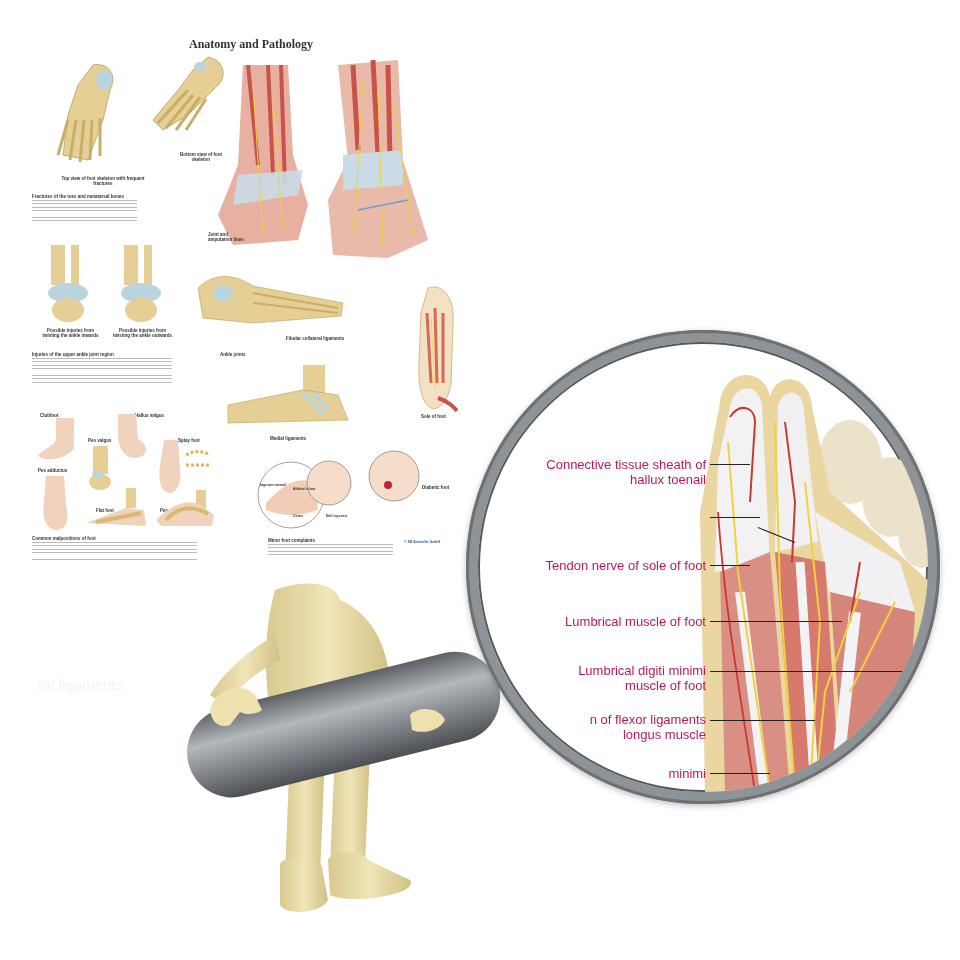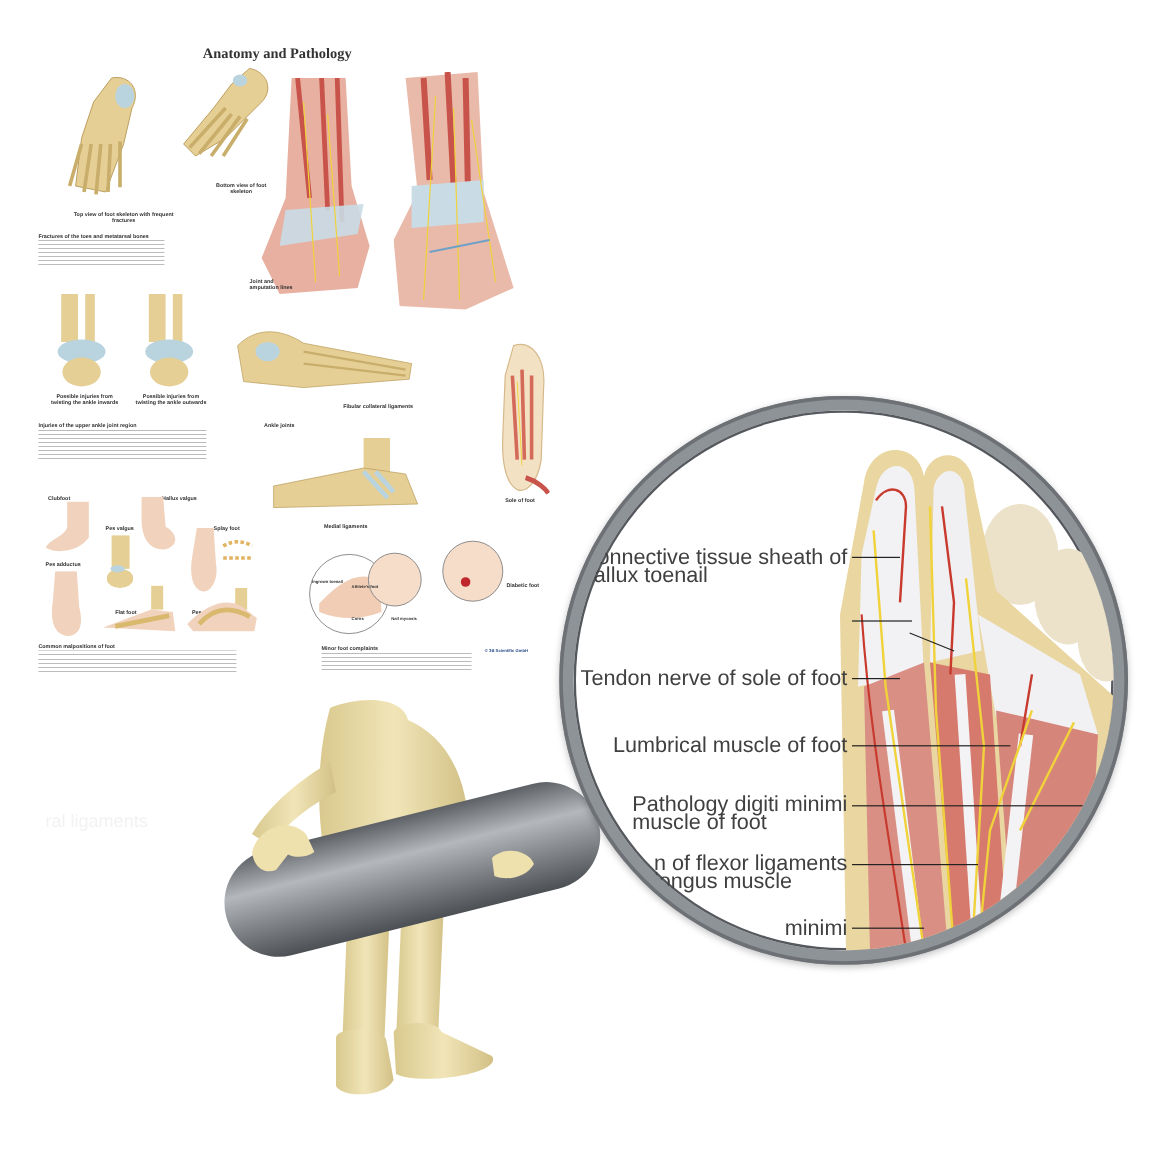--- a/index.html
+++ b/index.html
@@ -1,30 +1,30 @@
 <!DOCTYPE html>
 <html><head>
 <meta charset="utf-8">
 <style>
   html,body{margin:0;padding:0;background:#ffffff;}
   body{width:960px;height:960px;position:relative;overflow:hidden;font-family:"Liberation Sans",sans-serif;}
   .poster{position:absolute;left:28px;top:0;width:430px;height:570px;background:#fff;}
   .ptitle{position:absolute;left:90px;top:10px;font-family:"Liberation Serif",serif;font-weight:bold;font-size:21px;color:#222;white-space:nowrap;}
-  .psub{position:absolute;left:141px;top:37px;font-family:"Liberation Serif",serif;font-weight:bold;font-size:12px;color:#333;white-space:nowrap;}
+  .psub{position:absolute;left:161px;top:37px;font-family:"Liberation Serif",serif;font-weight:bold;font-size:12px;color:#333;white-space:nowrap;}
   .fig{position:absolute;}
   .caption{position:absolute;font-size:4.5px;font-weight:bold;color:#333;text-align:center;white-space:nowrap;}
   .heading{position:absolute;font-size:4.5px;font-weight:bold;color:#333;white-space:nowrap;}
   .para{position:absolute;font-size:2.6px;line-height:3.4px;color:#777;}
   .fadetext{position:absolute;color:#f2f2f2;font-size:13px;white-space:nowrap;}
   
   .lens-ring{position:absolute;left:466px;top:330px;width:474px;height:474px;border-radius:50%;
     background:#8e9398;box-shadow:inset 0 0 0 3px #6d7176, 0 2px 6px rgba(0,0,0,.25);}
   .lens-glass{position:absolute;left:478px;top:342px;width:450px;height:450px;border-radius:50%;background:#fff;overflow:hidden;
     box-shadow:inset 0 0 0 2px #55595e;}
-  .label{position:absolute;right:0;font-size:18px;color:#404040;line-height:15px;white-space:nowrap;}
+  .label{position:absolute;right:0;font-size:13px;color:#be185d;text-align:right;line-height:15px;white-space:nowrap;}
   .leader{position:absolute;height:1.2px;background:#222;}
   .handle{position:absolute;}
   .figure-man{position:absolute;}
 </style>
 </head>
 <body>
 
 <div class="fadetext" style="left:38px;top:676px;font-size:15px;">ral ligaments</div>
 
 <div class="poster">
@@ -248,21 +248,21 @@
     <div>Tendon nerve of sole of foot</div>
   </div>
   <div class="leader" style="left:232px;top:223px;width:40px"></div>
 
   <div class="label" style="top:272px;right:222px">
     <div>Lumbrical muscle of foot</div>
   </div>
   <div class="leader" style="left:232px;top:279px;width:132px"></div>
 
   <div class="label" style="top:321px;right:222px">
-    <div>Pathology digiti minimi</div>
+    <div>Lumbrical digiti minimi</div>
     <div>muscle of foot</div>
   </div>
   <div class="leader" style="left:232px;top:329px;width:200px"></div>
 
   <div class="label" style="top:370px;right:222px">
     <div>n of flexor ligaments</div>
     <div>longus muscle</div>
   </div>
   <div class="leader" style="left:232px;top:378px;width:105px"></div>
 

